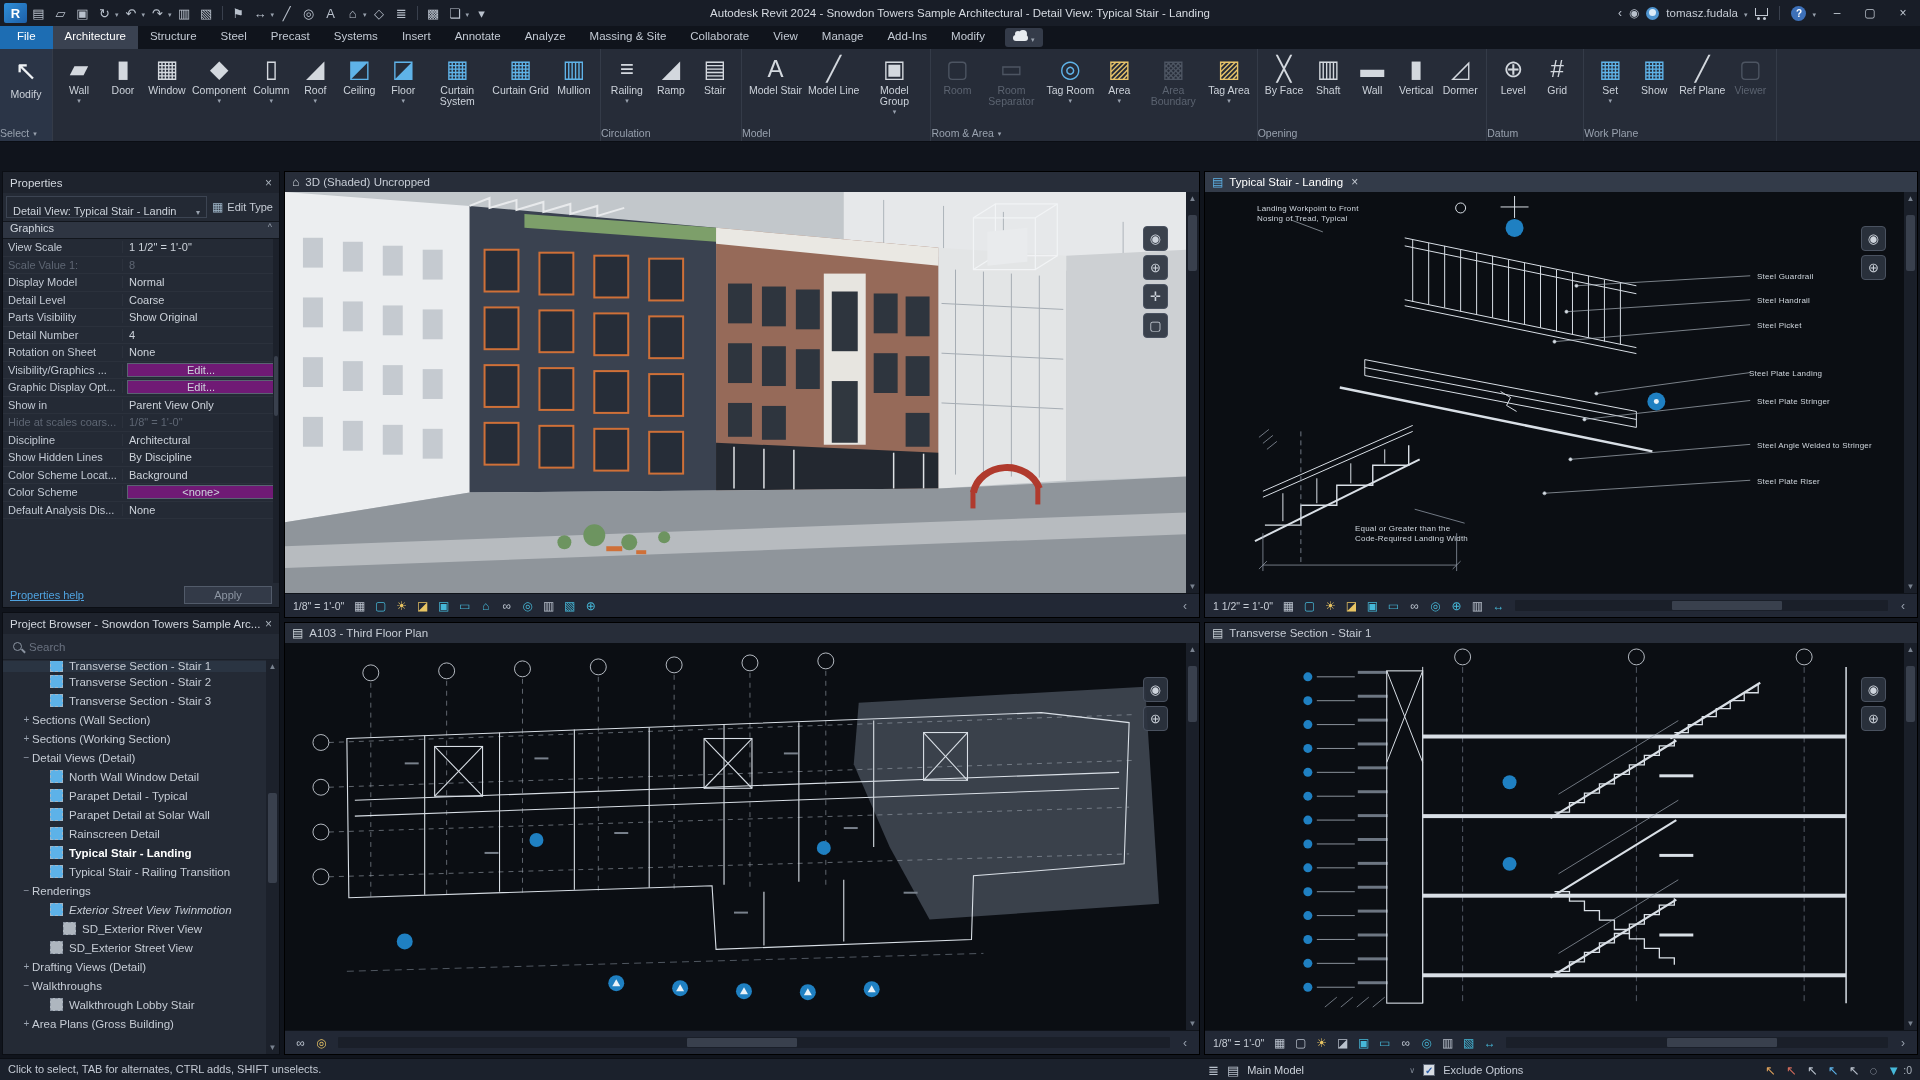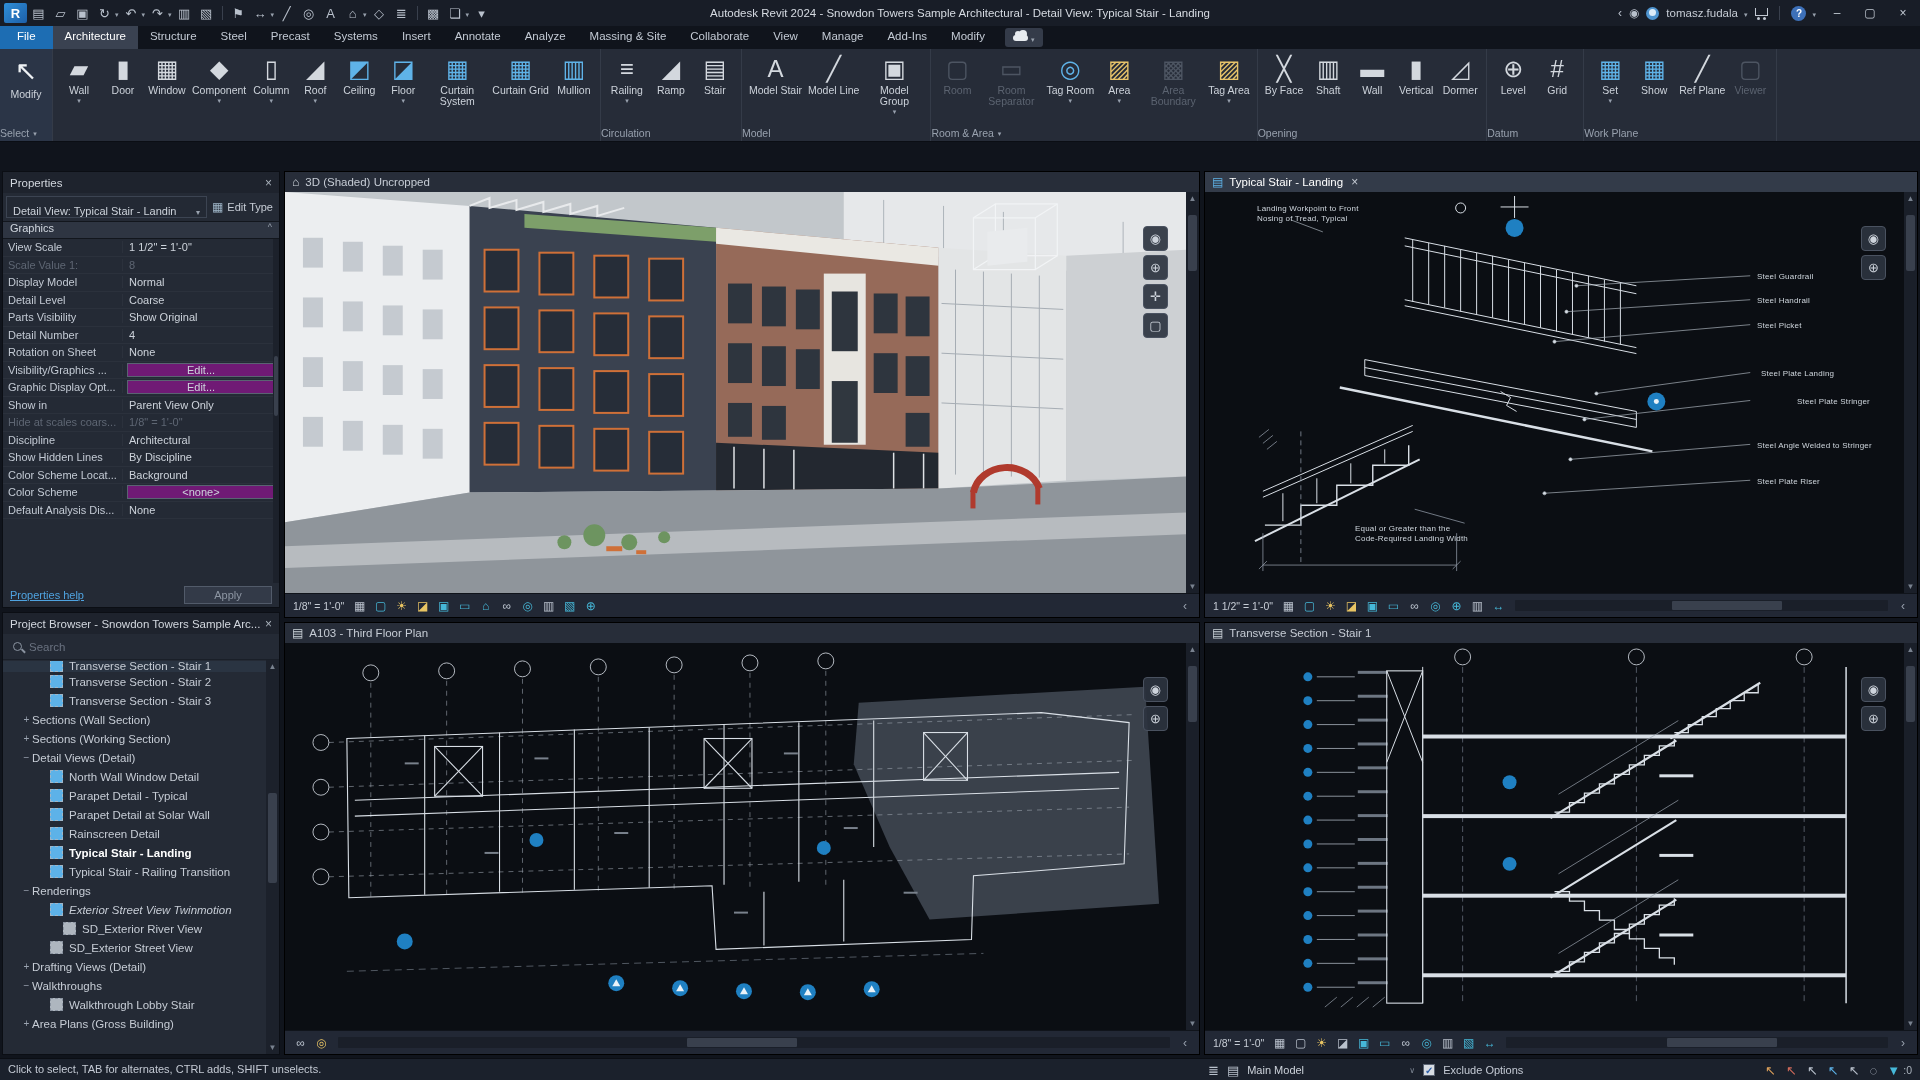--- a/index.html
+++ b/index.html
@@ -839,22 +839,22 @@
           <div>Landing Workpoint to Front</div>
             <div>Nosing of Tread, Typical</div>
         </span>
         <span class="ann ann2" style="left:150px;top:332px">
           <div>Equal or Greater than the</div>
             <div>Code-Required Landing Width</div>
         </span>
       <span class="ann" style="left: 552px; top: 80px;">Steel Guardrail</span>
           <span class="ann" style="left: 552px; top: 104px;">Steel Handrail</span>
           <span class="ann" style="left: 552px; top: 129px;">Steel Picket</span>
-          <span class="ann" style="left: 556px; top: 177px;">Steel Plate Landing</span>
-          <span class="ann" style="left: 552px; top: 205px; margin-left: 40px;">Steel Plate Stringer</span>
+          <span class="ann" style="left: 544px; top: 177px;">Steel Plate Landing</span>
+          <span class="ann" style="left: 552px; top: 205px;">Steel Plate Stringer</span>
           <span class="ann" style="left: 552px; top: 249px;">Steel Angle Welded to Stringer</span>
           <span class="ann" style="left: 552px; top: 285px;">Steel Plate Riser</span>
         </div>
       <div class="navbar">
         <span class="navbtn">◉</span>
         <span class="navbtn">⊕</span>
       </div>
     </div>
     <div class="vscroll">
       <span class="arr">▲</span>

